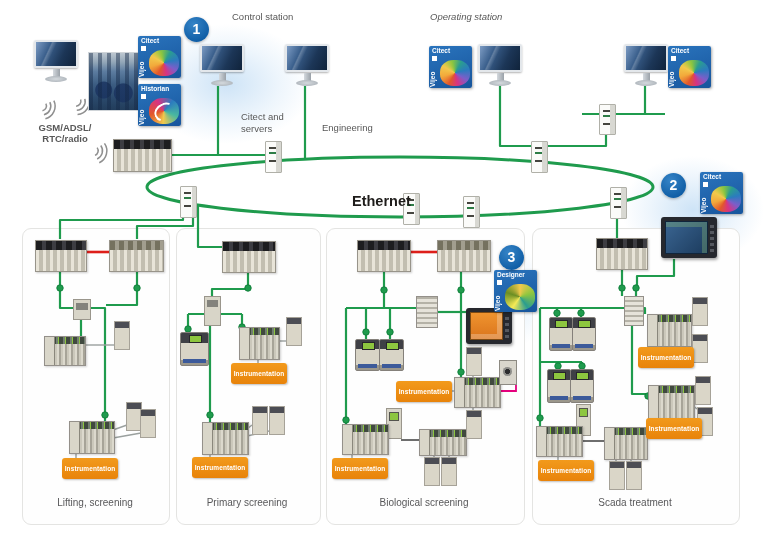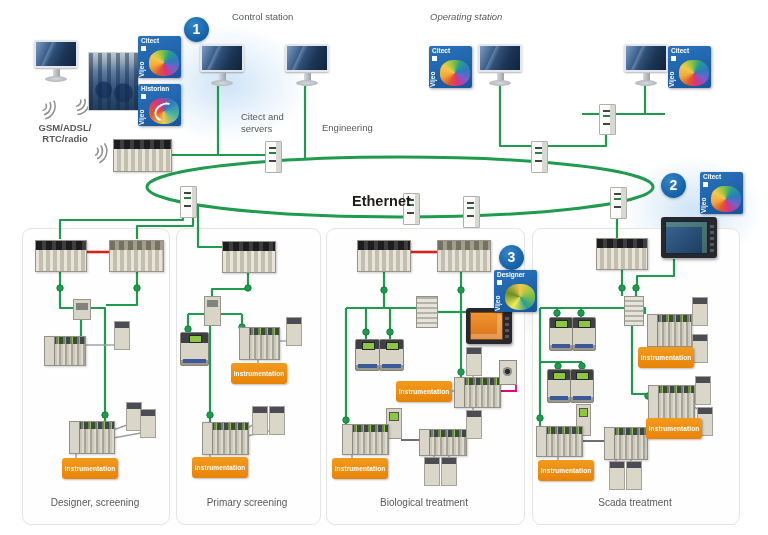--- a/index.html
+++ b/index.html
@@ -397,18 +397,18 @@
 
   <div class="badge" style="left:62px;top:458px;">Instrumentation</div>
   <div class="badge" style="left:231px;top:363px;">Instrumentation</div>
   <div class="badge" style="left:192px;top:457px;">Instrumentation</div>
   <div class="badge" style="left:396px;top:381px;">Instrumentation</div>
   <div class="badge" style="left:332px;top:458px;">Instrumentation</div>
   <div class="badge" style="left:638px;top:347px;">Instrumentation</div>
   <div class="badge" style="left:538px;top:460px;">Instrumentation</div>
   <div class="badge" style="left:646px;top:418px;">Instrumentation</div>
 
-  <div class="seclbl" style="left:95px;top:497px;">Designer, screening</div>
+  <div class="seclbl" style="left:95px;top:497px;">Lifting, screening</div>
   <div class="seclbl" style="left:247px;top:497px;">Primary screening</div>
-  <div class="seclbl" style="left:424px;top:497px;">Biological treatment</div>
+  <div class="seclbl" style="left:424px;top:497px;">Biological screening</div>
   <div class="seclbl" style="left:635px;top:497px;">Scada treatment</div>
 
 </div>
 
 </body></html>

